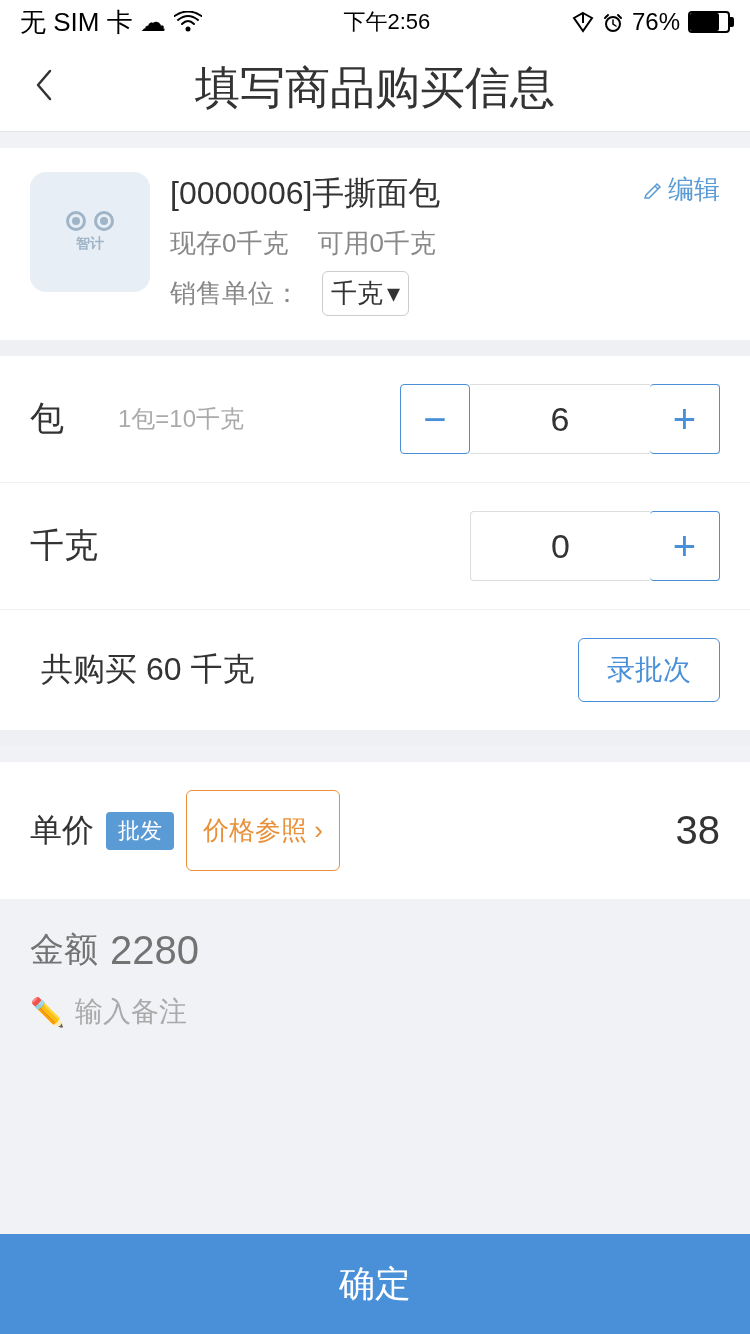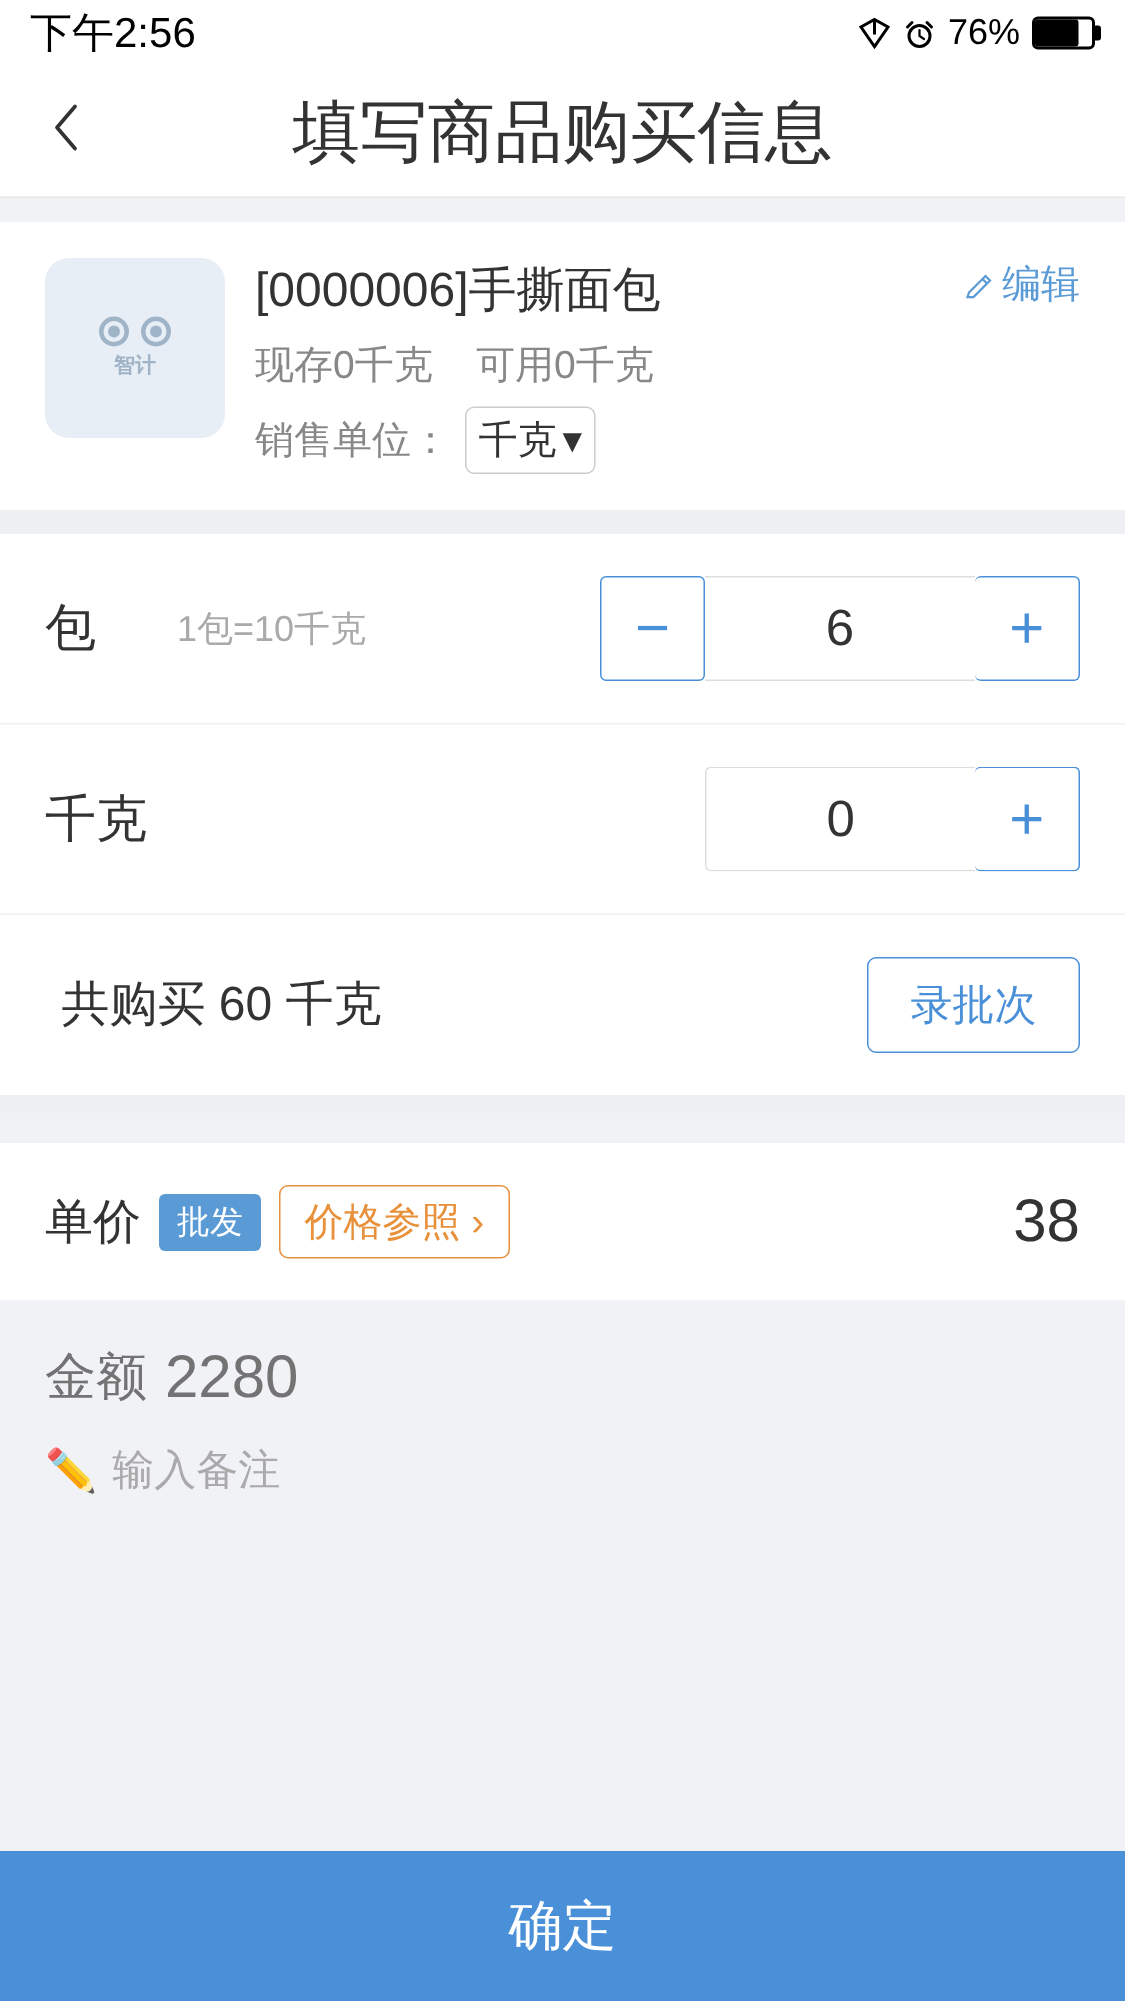--- a/index.html
+++ b/index.html
@@ -20,21 +20,21 @@
       background: #fff;
       display: flex;
       align-items: center;
       justify-content: space-between;
       padding: 0 20px;
       font-size: 28px;
       font-weight: 500;
       color: #000;
     }
     .status-left { font-size: 26px; display: flex; align-items: center; gap: 8px; }
-    .status-center { font-size: 28px; font-weight: 500; }
+    .status-center { font-size: 22px; font-weight: 500; }
     .status-right { display: flex; align-items: center; gap: 8px; font-size: 24px; }
     .battery-icon {
       display: inline-block;
       width: 42px; height: 22px;
       border: 2px solid #000;
       border-radius: 4px;
       position: relative;
       vertical-align: middle;
     }
     .battery-icon::after {
@@ -135,21 +135,21 @@
       margin-bottom: 10px;
     }
     .product-stock {
       font-size: 26px;
       color: #888;
       margin-bottom: 10px;
     }
     .product-unit-row {
       display: flex;
       align-items: center;
-      gap: 10px;
+      gap: 22px;
       font-size: 26px;
       color: #888;
     }
     .unit-dropdown {
       display: inline-flex;
       align-items: center;
       border: 1px solid #ccc;
       border-radius: 6px;
       padding: 4px 8px;
       font-size: 26px;
@@ -270,21 +270,21 @@
       color: #fff;
       font-size: 22px;
       padding: 4px 12px;
       border-radius: 4px;
     }
     .price-ref-btn {
       border: 1.5px solid #e8903a;
       color: #e8903a;
       background: #fff;
       font-size: 26px;
-      padding: 6px 16px;
+      padding: 22px 16px;
       border-radius: 6px;
       display: flex;
       align-items: flex-end;
       gap: 4px;
       cursor: pointer;
     }
     .price-value {
       margin-left: auto;
       font-size: 40px;
       color: #333;
@@ -338,20 +338,30 @@
       cursor: pointer;
       display: flex;
       align-items: center;
       justify-content: center;
     }
   </style>
 </head>
 <body>
 
 <div class="status-bar">
+  <div class="status-left">
+    <span>无 SIM 卡 ☁</span>
+    <svg width="28" height="22" viewBox="0 0 28 22">
+      <path d="M14 16 Q14 16 14 16" fill="#000"></path>
+      <circle cx="14" cy="18" r="2.5" fill="#000"></circle>
+      <path d="M8 13 Q14 7 20 13" stroke="#000" stroke-width="2" fill="none" stroke-linecap="round"></path>
+      <path d="M4 9 Q14 1 24 9" stroke="#000" stroke-width="2" fill="none" stroke-linecap="round"></path>
+      <path d="M0.5 5 Q14 -4 27.5 5" stroke="#000" stroke-width="2" fill="none" stroke-linecap="round"></path>
+    </svg>
+  </div>
   <div class="status-center">下午2:56</div>
   <div class="status-right">
     <svg width="22" height="22" viewBox="0 0 22 22">
       <path d="M11 2 L20 7 L11 20 L2 7 Z" fill="none" stroke="#000" stroke-width="2"></path>
       <path d="M11 2 L11 12" stroke="#000" stroke-width="2"></path>
     </svg>
     <svg width="22" height="22" viewBox="0 0 22 22">
       <circle cx="11" cy="13" r="7" fill="none" stroke="#000" stroke-width="2"></circle>
       <path d="M11 9 L11 13 L14 15" stroke="#000" stroke-width="1.5" fill="none" stroke-linecap="round"></path>
       <path d="M3 7 L6 4" stroke="#000" stroke-width="2" stroke-linecap="round"></path>

